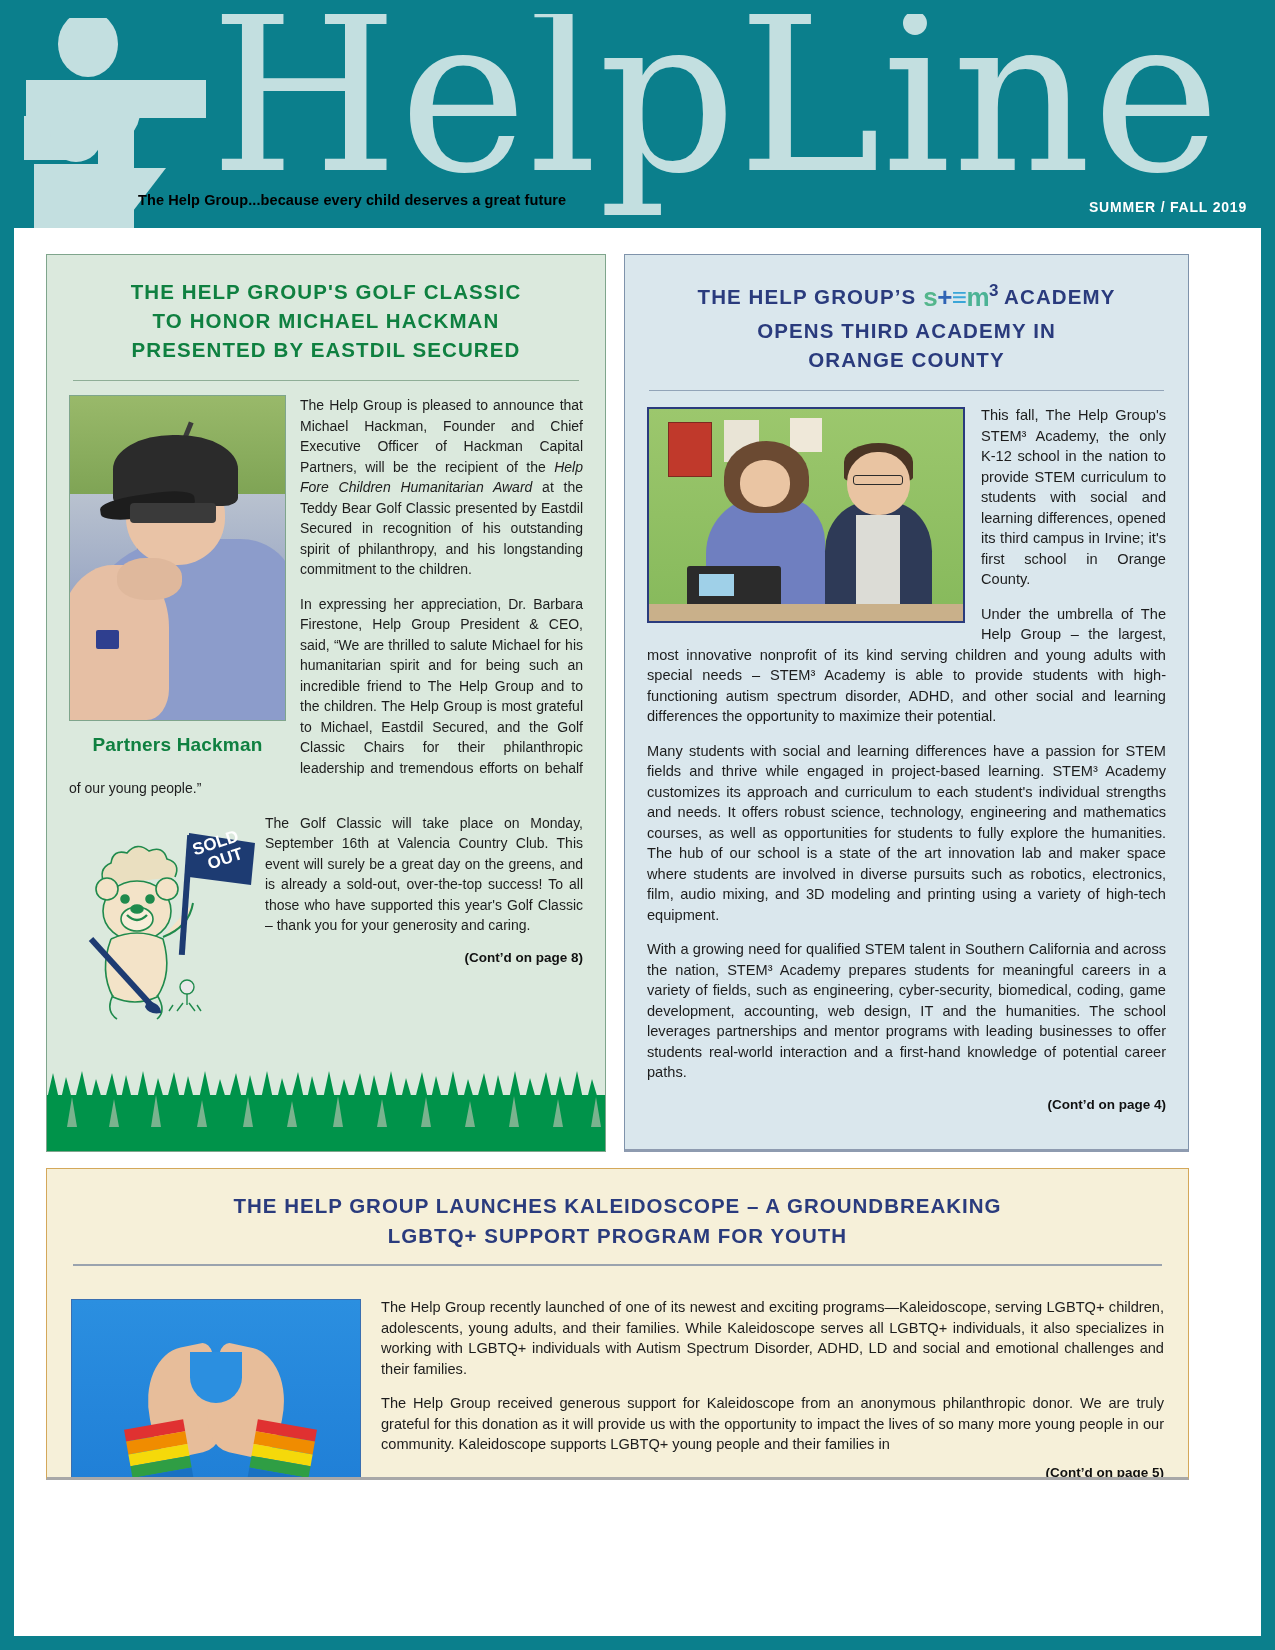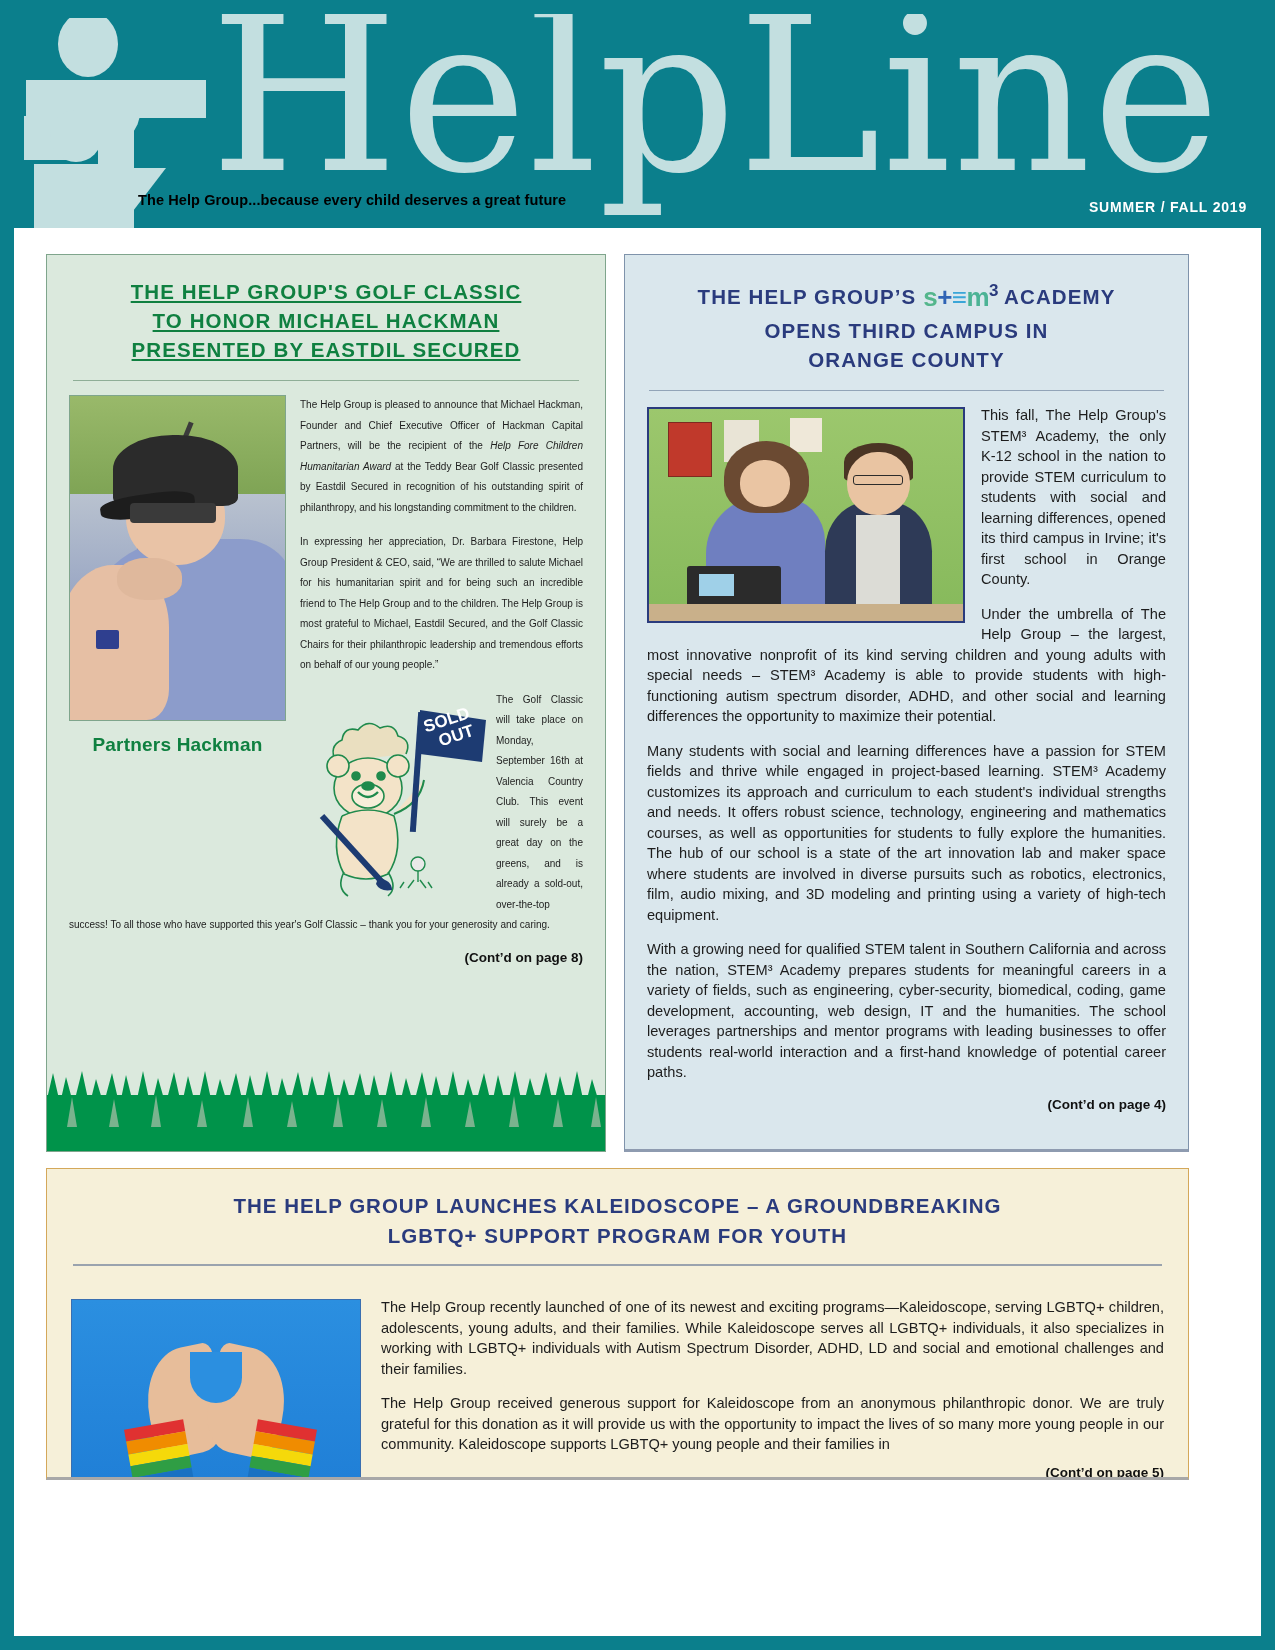--- a/index.html
+++ b/index.html
@@ -76,21 +76,20 @@
     overflow:hidden;
   }
   .golf-head {
     text-align:center;
     color:#0f8040;
     font-weight:bold;
     font-size:20.5px;
     letter-spacing:1.1px;
     line-height:1.42;
     padding:22px 18px 0 18px;
-    text-decoration:underline;
   }
   .rule-green {
     margin:16px 26px 0 26px;
     height:1px; background:#8fae97;
   }
   .golf-body { padding:14px 22px 0 22px; position:relative; }
   .golf-figure {
     float:left;
     width:217px;
     margin:0 14px 4px 0;
@@ -116,21 +115,21 @@
   .photo-caption {
     text-align:center;
     color:#0f8040;
     font-weight:bold;
     font-size:19px;
     margin-top:13px;
     letter-spacing:0.2px;
   }
   .golf-p {
     font-family:"Liberation Sans", sans-serif;
-    font-size:10px;
+    font-size:14px;
     line-height:20.5px;
     color:#1d1d1d;
     text-align:justify;
     margin:0 0 14px 0;
   }
   .golf-p em { font-style:italic; }
   .golf-wrap2 { position:relative; }
   .bear-figure {
     float:left;
     width:190px; height:205px;
@@ -358,21 +357,21 @@
             <g fill="#8fb89a" opacity="0.85">
               <path d="M20 58 l5 -30 l5 30z M62 58 l5 -28 l5 28z M104 58 l5 -32 l5 32z M150 58 l5 -27 l5 27z M196 58 l5 -30 l5 30z M240 58 l5 -26 l5 26z M286 58 l5 -31 l5 31z M330 58 l5 -28 l5 28z M374 58 l5 -30 l5 30z M418 58 l5 -26 l5 26z M462 58 l5 -31 l5 31z M506 58 l5 -28 l5 28z M544 58 l5 -30 l5 30z"></path>
             </g>
           </svg>
         </div>
       </div>
 
       <div class="panel-stem">
         <div class="stem-head">
           <div><span>THE HELP GROUP’S </span><span class="stem-logo"><span class="s">s</span><span class="plus">+</span><span class="eq">≡</span><span class="m">m</span><span class="sup">3</span></span><span> ACADEMY</span></div>
-          <div>OPENS THIRD CAMPUS IN</div>
+          <div>OPENS THIRD ACADEMY IN</div>
           <div>ORANGE COUNTY</div>
         </div>
         <div class="rule-blue"></div>
 
         <div class="stem-body">
           <div class="stem-figure">
             <div class="photo-stem">
               <div class="wall"></div>
               <div class="poster1"></div>
                   <div class="poster2"></div>

